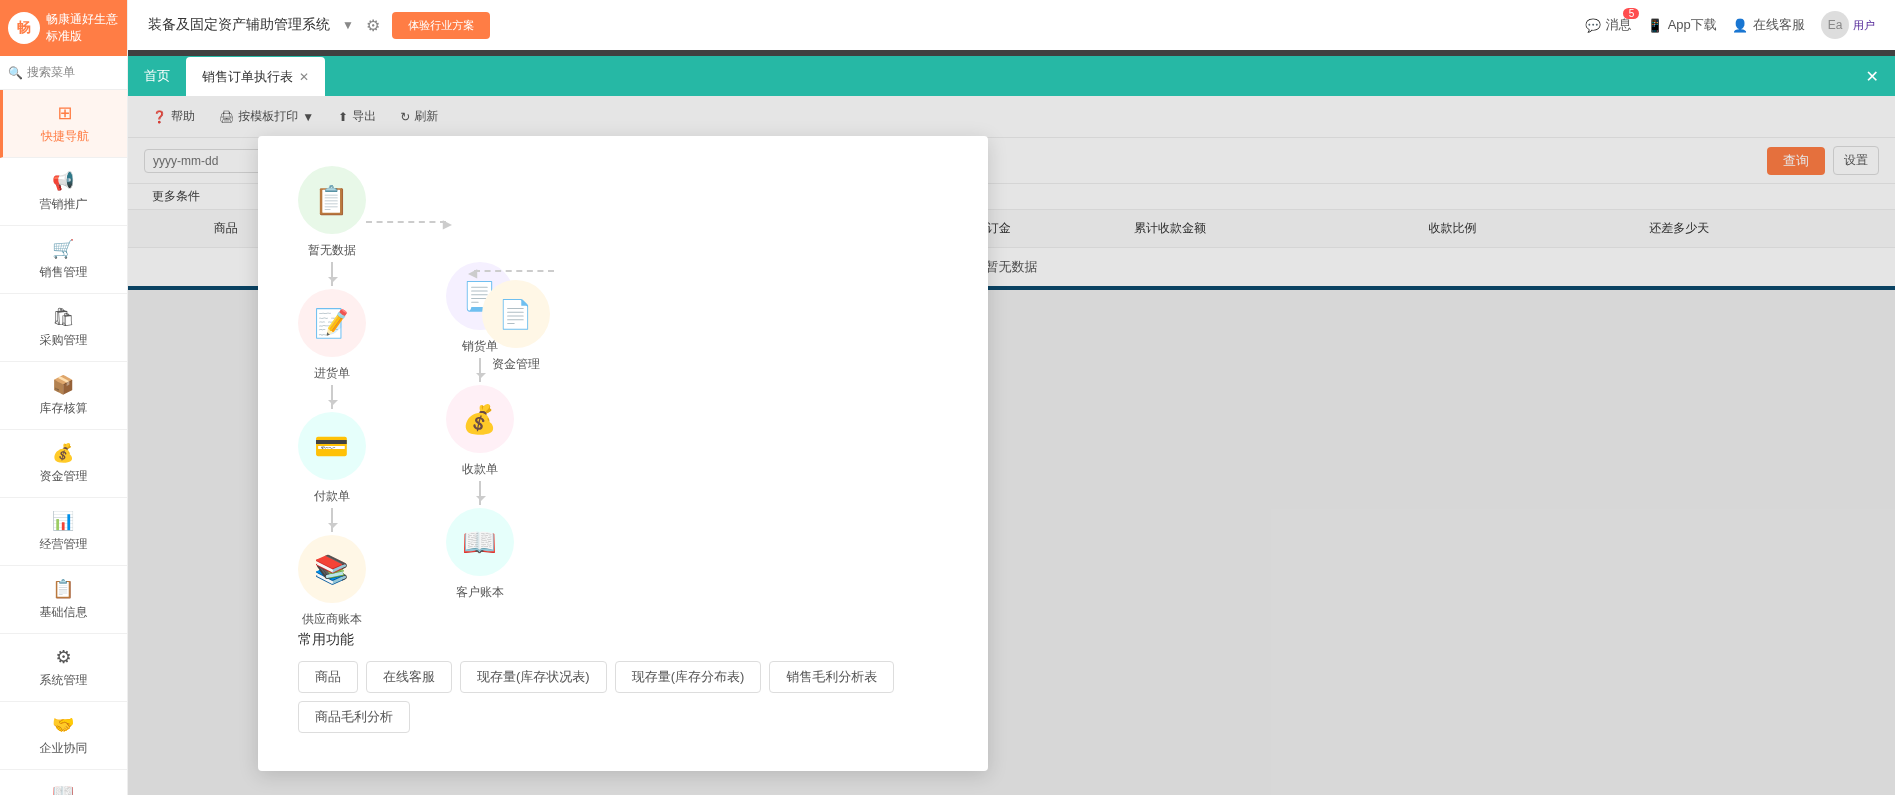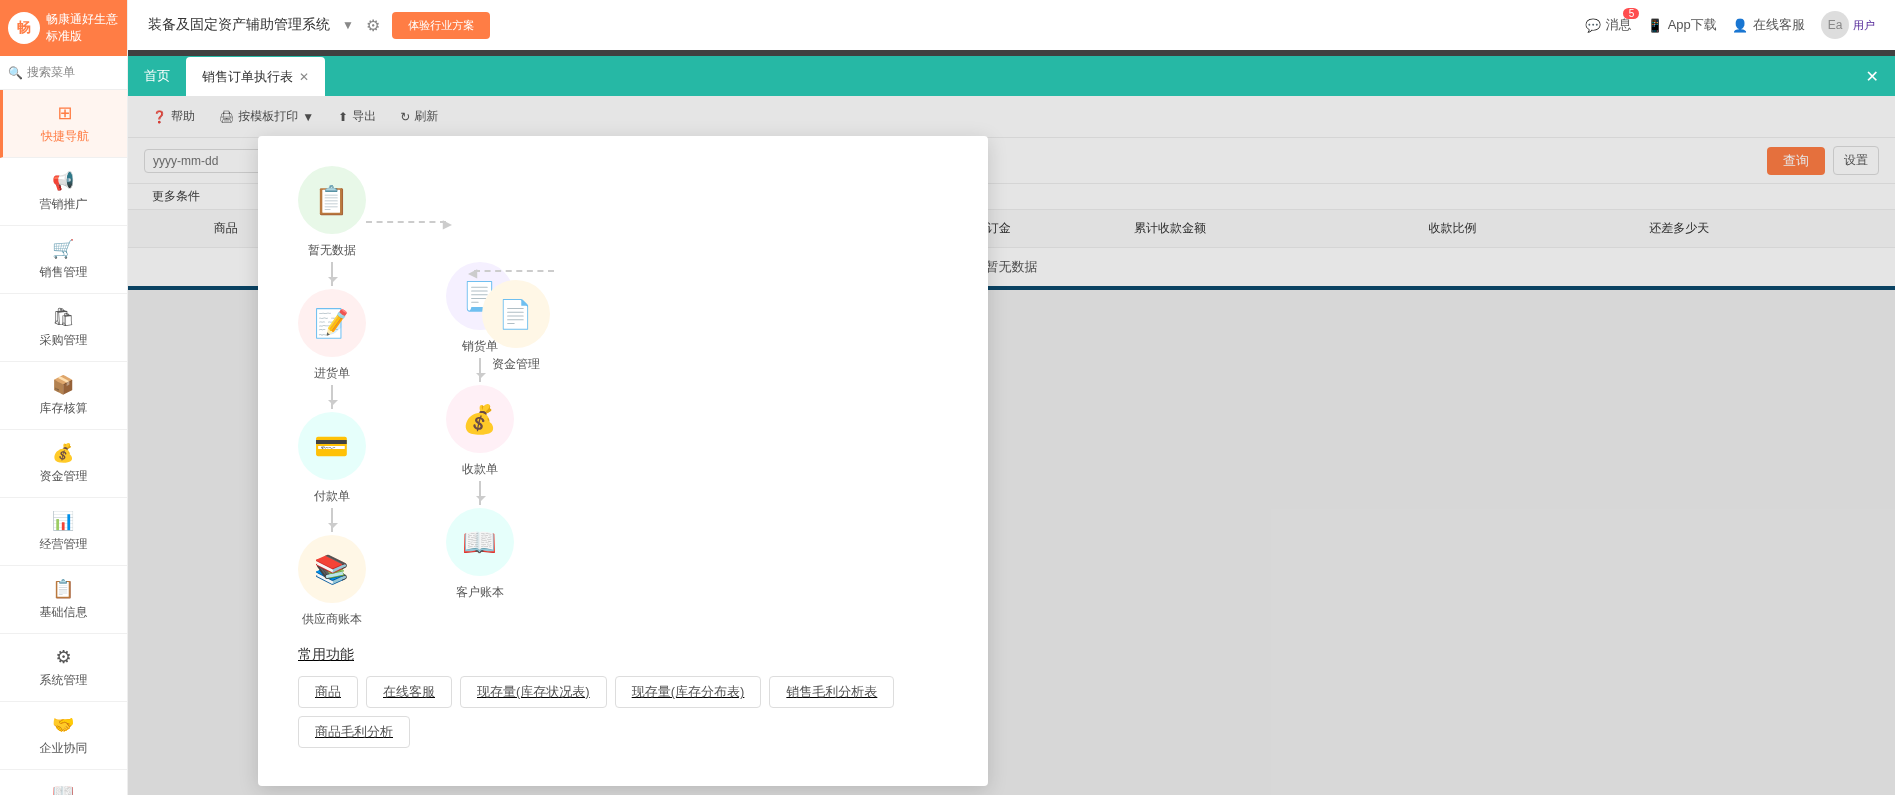--- a/index.html
+++ b/index.html
@@ -78,21 +78,21 @@
     .flow-circle.orange { background: #fff7e6; color: #fa8c16; }
     .flow-circle.teal { background: #e6fffb; color: #13c2c2; }
     .flow-circle.pink { background: #fff0f6; color: #eb2f96; }
     .flow-label { font-size: 12px; color: #555; text-align: center; }
 
     .flow-arrow-v { display: flex; justify-content: center; align-items: center; height: 30px; }
     .arrow-v-line { width: 0; height: 24px; border-left: 2px solid #ccc; position: relative; }
     .arrow-v-line::after { content: ''; position: absolute; bottom: -1px; left: -5px; border: 5px solid transparent; border-top-color: #ccc; }
 
     
-    .common-functions { margin-top: 18px; text-decoration: underline; }
+    .common-functions { margin-top: 3px; }
     .common-title { font-size: 14px; color: #333; margin-bottom: 12px; }
     .func-buttons { display: flex; flex-wrap: wrap; gap: 8px; margin-bottom: 8px; }
     .func-btn { border: 1px solid #ddd; background: #fff; border-radius: 4px; padding: 6px 16px; font-size: 13px; color: #555; cursor: pointer; white-space: nowrap; }
 
     
     .user-name { font-size: 11px; color: #4c1d95; }
   </style>
 </head>
 <body>
 

